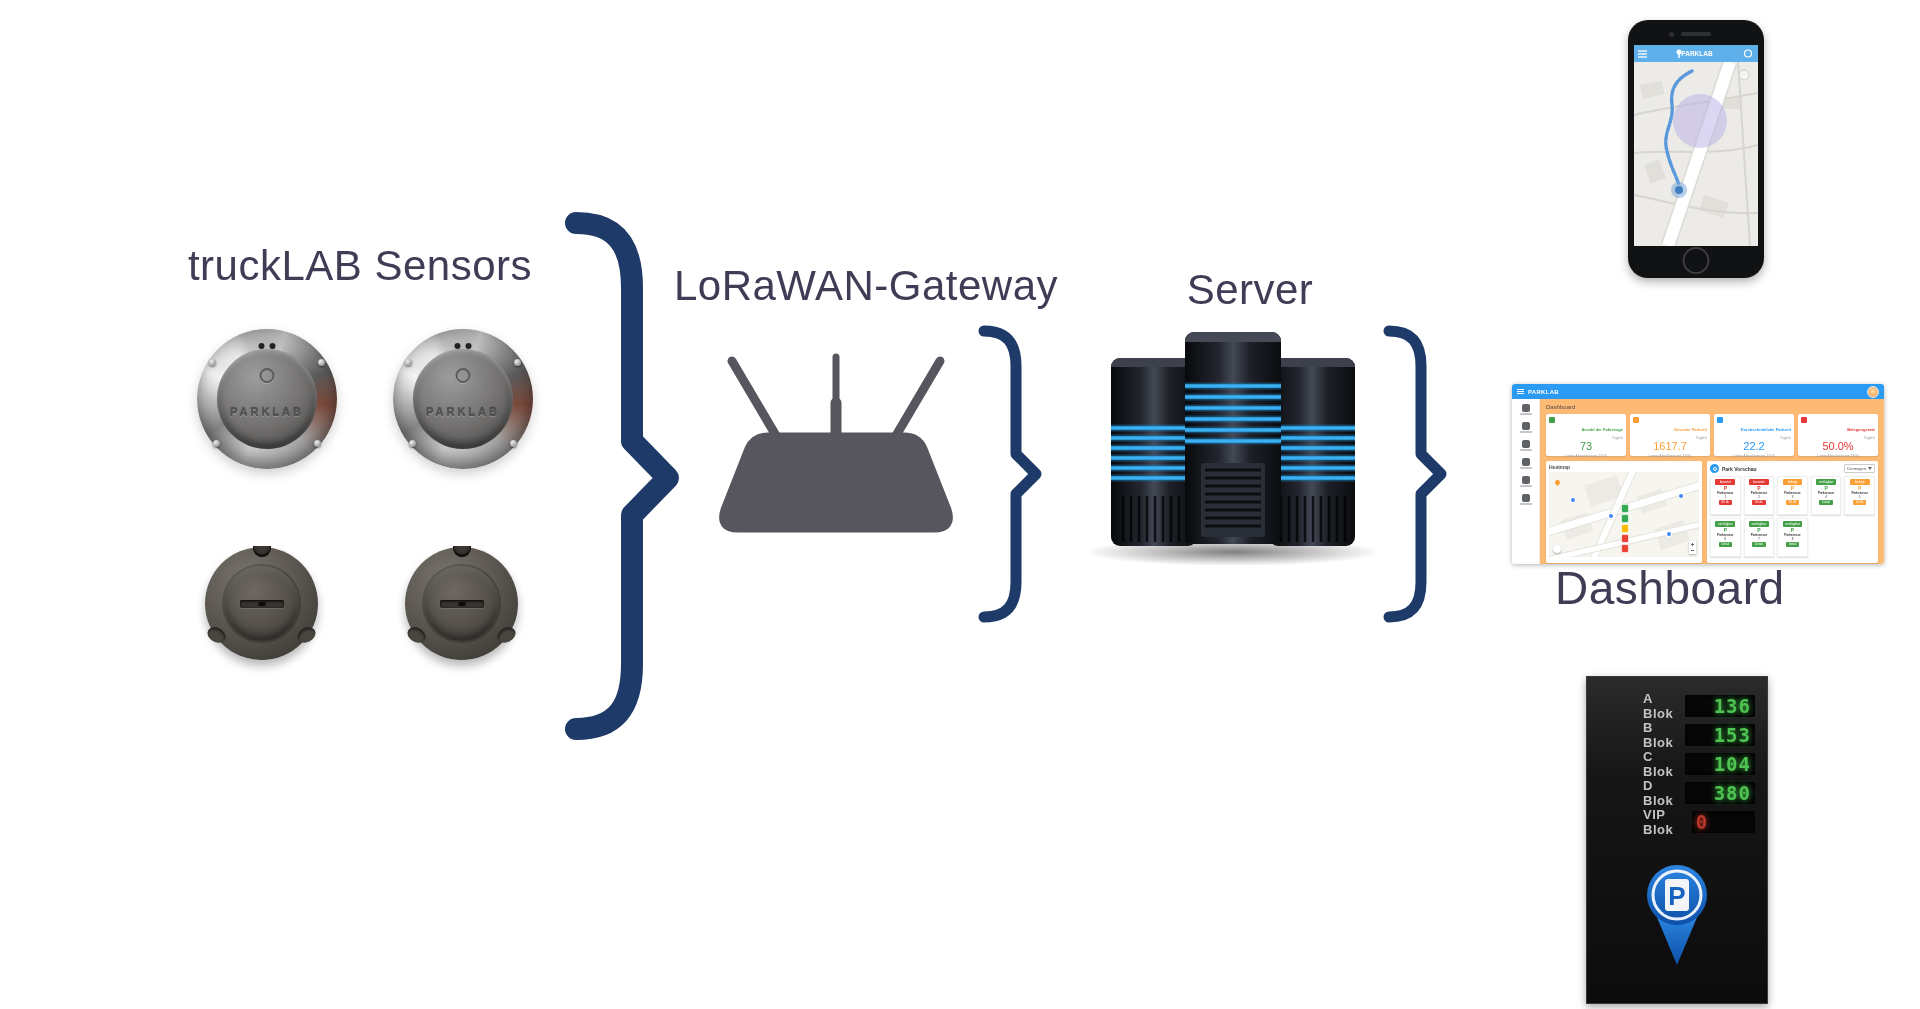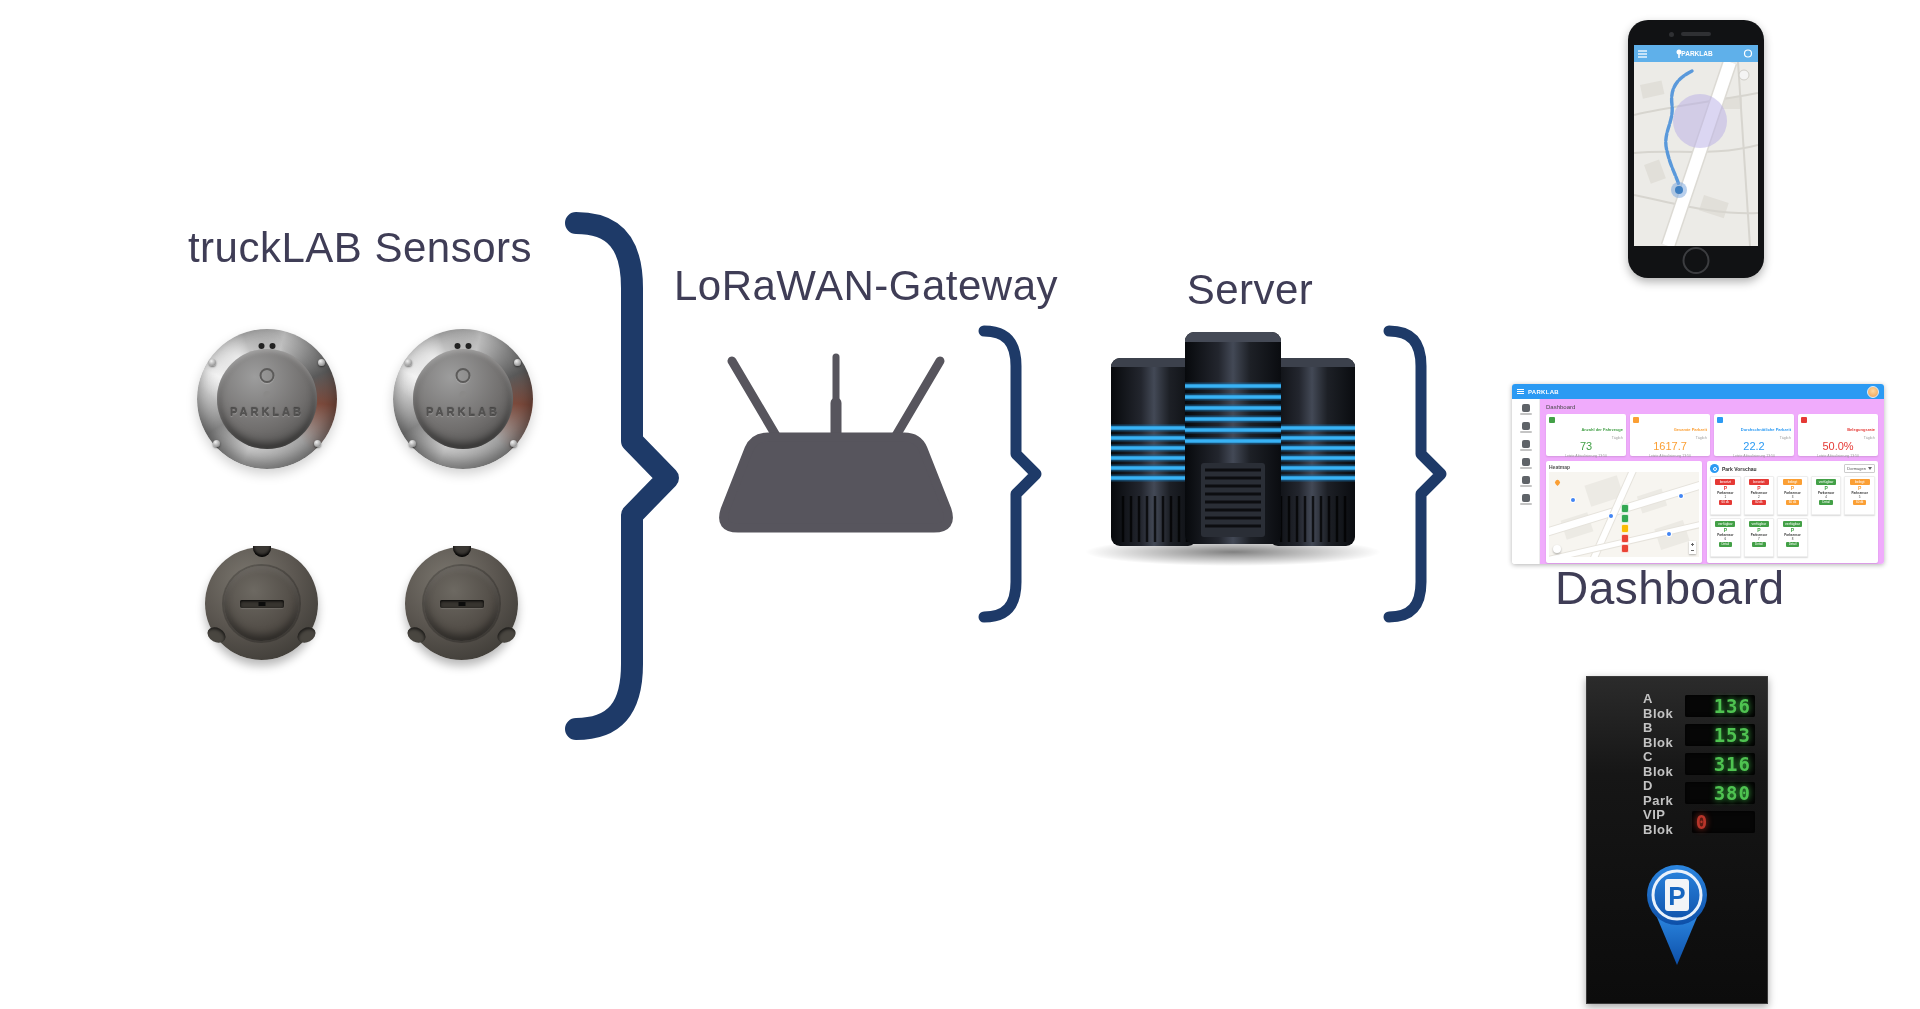--- a/index.html
+++ b/index.html
@@ -58,21 +58,21 @@
   .burger{width:7px;height:5px;display:flex;flex-direction:column;justify-content:space-between;}
   .burger i{display:block;height:1px;background:#fff;}
   .dash-title{color:#fff;font-size:6px;font-weight:bold;letter-spacing:.3px;flex:1;}
   .avatar{width:10px;height:10px;border-radius:50%;background:radial-gradient(circle at 50% 40%,#ffd9a0,#ef9d4e);border:1px solid #d9edff;}
   .dash-body{display:flex;height:165px;}
   .dash-side{width:27px;background:#fff;border-right:1px solid #ececec;padding-top:5px;
     display:flex;flex-direction:column;align-items:center;gap:7px;}
   .side-item{display:flex;flex-direction:column;align-items:center;gap:1px;}
   .side-item b{width:8px;height:8px;border-radius:2px;background:#5f6368;display:block;}
   .side-item i{width:12px;height:2px;border-radius:1px;background:#c4c4c4;display:block;}
-  .dash-main{flex:1;background:#f0abfc;padding:5px 6px;}
+  .dash-main{flex:1;background:#fdba74;padding:5px 6px;}
   .crumb{font-size:6px;color:#4a4a4a;margin-bottom:4px;}
   .stats{display:flex;gap:4px;}
   .stat{flex:1;background:#fff;border-radius:2px;box-shadow:0 1px 2px rgba(0,0,0,.12);padding:3px 3px 2px;height:37px;}
   .stat .r1{display:flex;justify-content:space-between;align-items:flex-start;}
   .stat .ic{width:6px;height:6px;border-radius:1px;}
   .stat .tt{font-size:4px;font-weight:bold;text-align:right;line-height:4px;}
   .stat .per{font-size:3.5px;color:#9a9a9a;text-align:right;margin-top:1px;}
   .stat .val{font-size:11px;text-align:center;line-height:13px;}
   .stat .upd{font-size:3.5px;color:#9a9a9a;text-align:center;margin-top:1px;}
   .s-green{color:#43a047;} .s-orange{color:#fb9f34;} .s-blue{color:#2b9af3;} .s-red{color:#e53935;}
@@ -122,21 +122,21 @@
     text-align:right;padding:0 4px;box-sizing:border-box;letter-spacing:1px;}
   .led-g{color:#4fc351;text-shadow:0 0 6px rgba(70,220,80,.9);}
   .led-r{color:#b8352a;text-shadow:0 0 6px rgba(220,60,40,.8);text-align:left;}
   .pinwrap{display:flex;justify-content:center;margin-top:26px;}
 </style>
 </head>
 <body>
 
 <div class="stage">
 
-  <div class="diag-label" style="left:160px;top:224px;width:400px;">truckLAB Sensors</div>
+  <div class="diag-label" style="left:160px;top:242px;width:400px;">truckLAB Sensors</div>
 
   <div class="sensor-truck" style="left:197px;top:329px;">
     <div class="inner"></div>
     <div class="holes">
         <i></i>
         <i></i>
       </div>
     <div class="pinmark"></div>
     <div class="pindot"></div>
     <div class="brand">PARKLAB</div>
@@ -553,24 +553,24 @@
       <div class="brow">
         <span class="lbl">A Blok</span>
         <span class="ledcell led-g">136</span>
       </div>
       <div class="brow">
         <span class="lbl">B Blok</span>
         <span class="ledcell led-g">153</span>
       </div>
       <div class="brow">
         <span class="lbl">C Blok</span>
-        <span class="ledcell led-g">316</span>
+        <span class="ledcell led-g">104</span>
       </div>
       <div class="brow">
-        <span class="lbl">D Park</span>
+        <span class="lbl">D Blok</span>
         <span class="ledcell led-g">380</span>
       </div>
       <div class="brow">
         <span class="lbl">VIP Blok</span>
         <span class="ledcell led-r">0</span>
       </div>
     </div>
     <div class="pinwrap">
       <svg width="70" height="106" viewBox="0 0 70 106">
         <defs>

